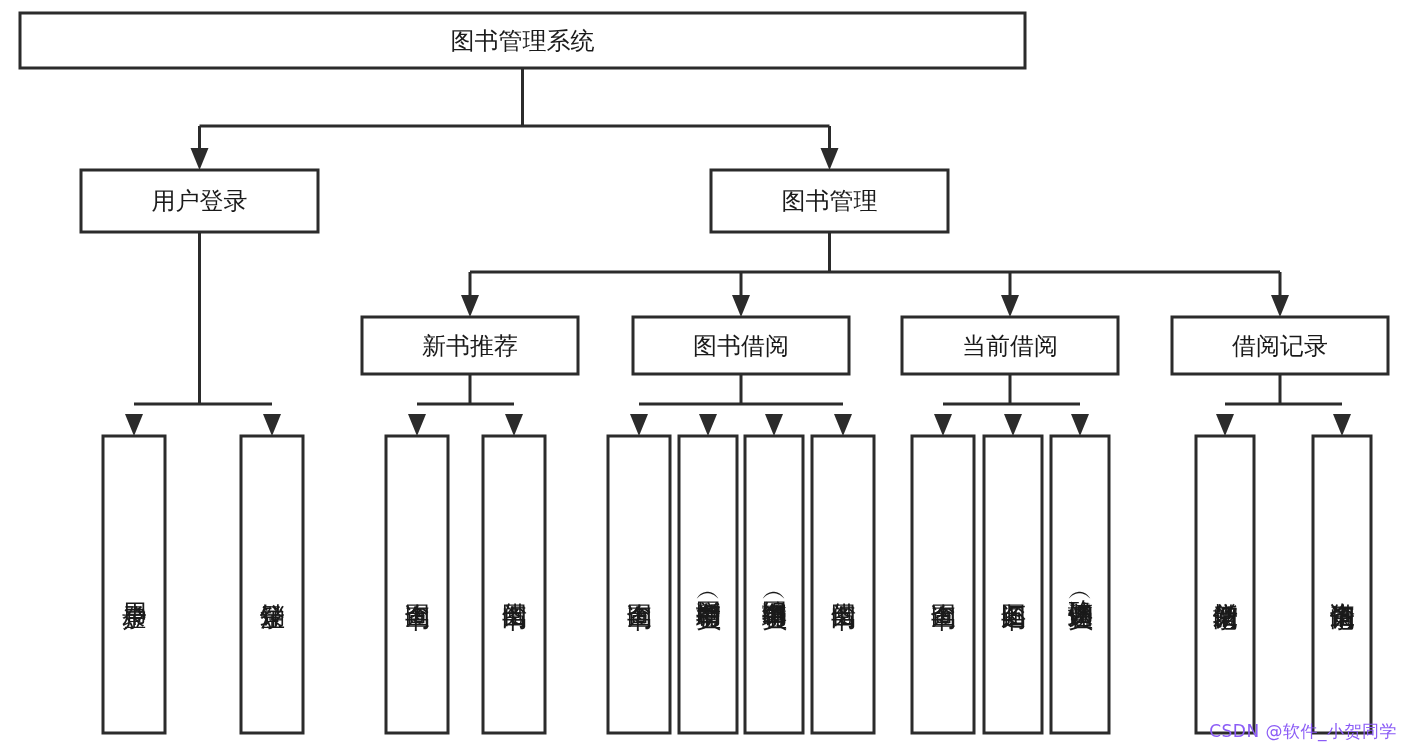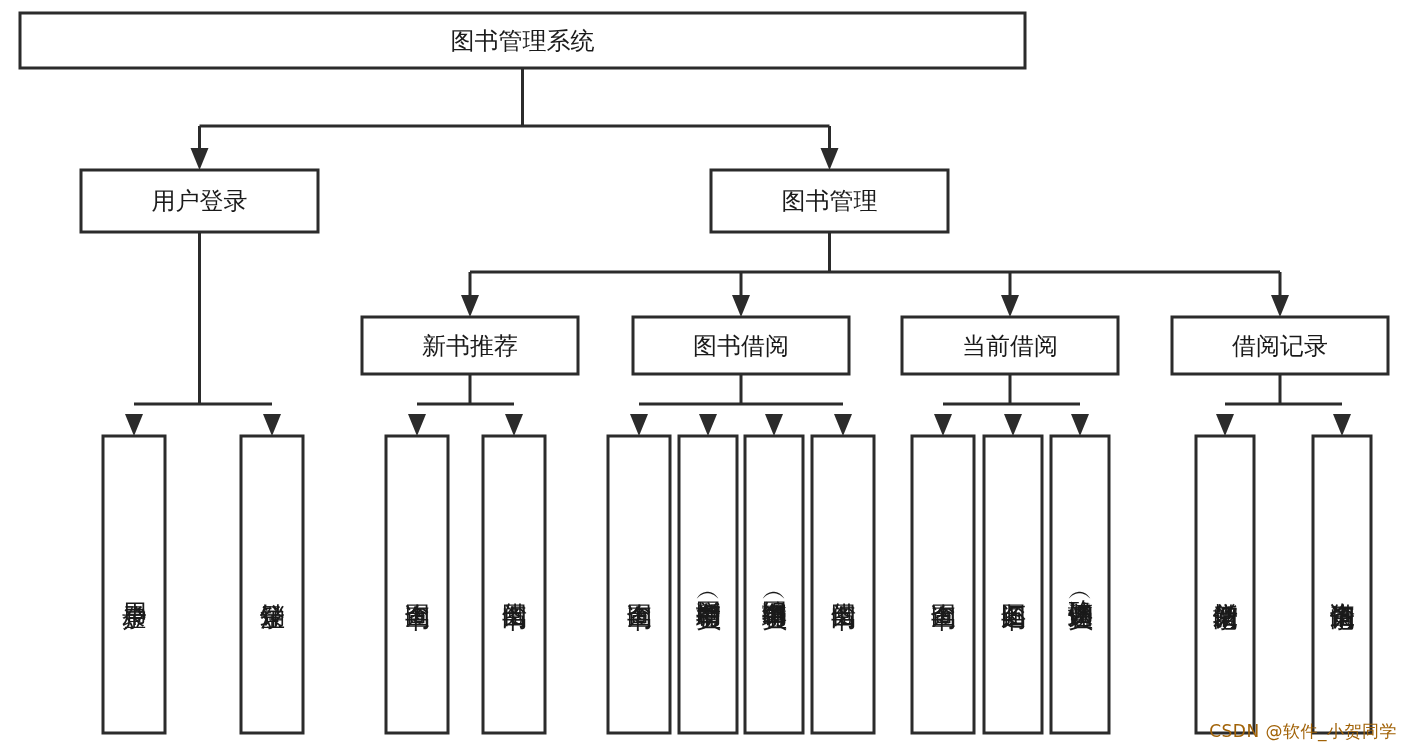--- a/index.html
+++ b/index.html
@@ -29,21 +29,21 @@
     writing-mode:vertical-rl;
     text-orientation:upright;
     font-size:25px;line-height:1.12;color:#1a1a1a;
     font-family:"DejaVu Sans","Liberation Sans",sans-serif;
     letter-spacing:1px;
     white-space:nowrap;
     text-align:center;
   }
   .watermark{
     position:absolute;right:8px;bottom:4px;
-    font-size:17px;color:#a16207;
+    font-size:17px;color:#8b5cf6;
     font-family:"DejaVu Sans","Liberation Sans",sans-serif;
     letter-spacing:0.5px;user-select:none;
   }
 </style>
 </head>
 <body>
 
 <div id="diagram-root">
 
   <svg id="tree-svg" viewBox="0 0 1405 747">

